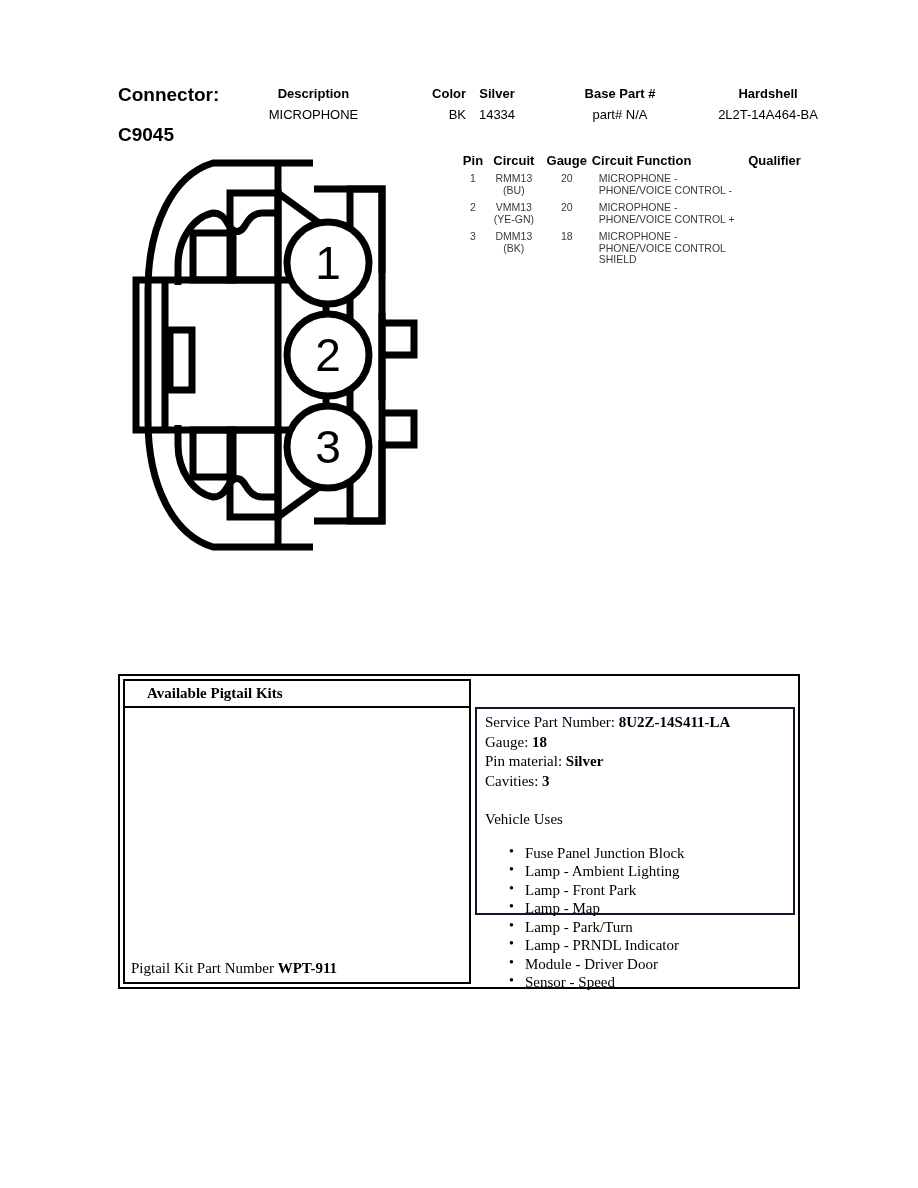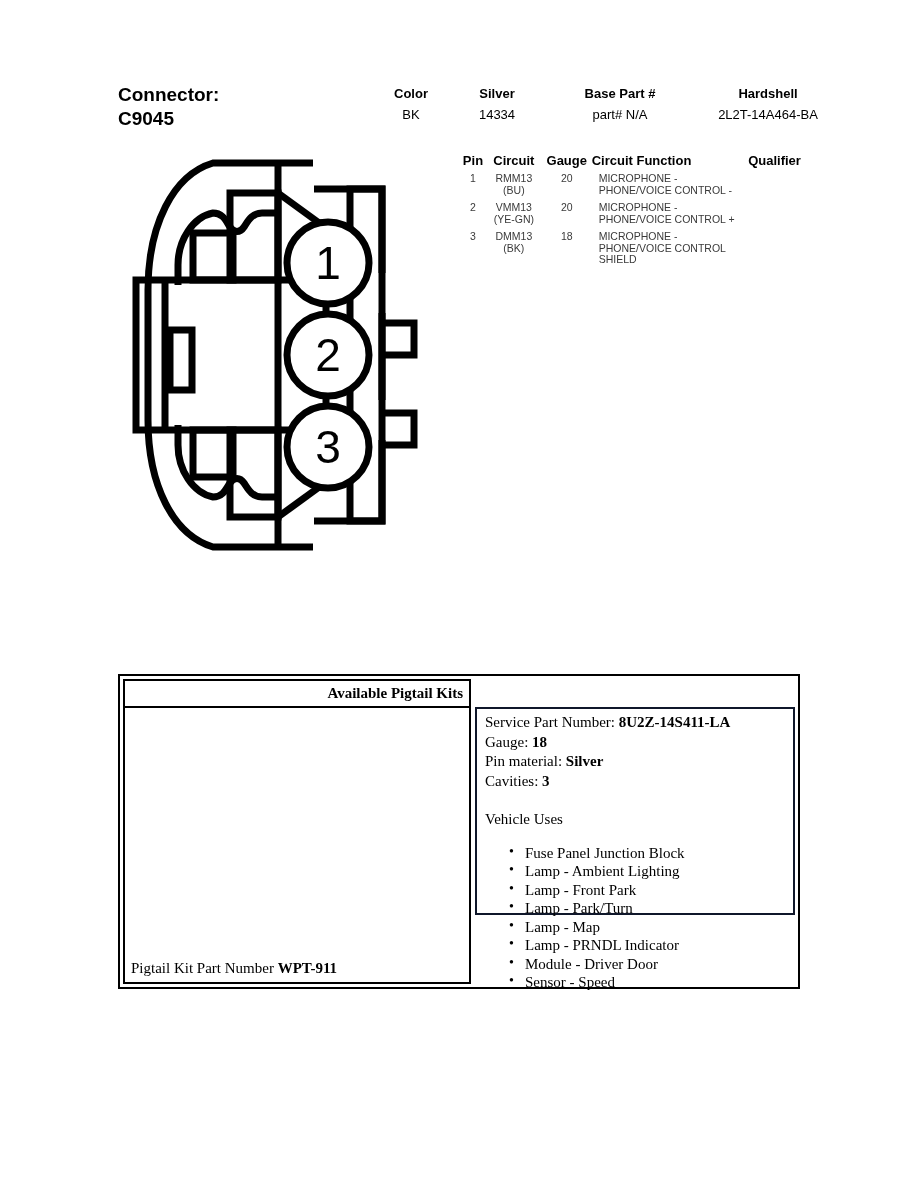--- a/index.html
+++ b/index.html
@@ -46,21 +46,21 @@
     font-size: 19px;
     font-weight: bold;
     line-height: 22px;
     text-align: left;
   }
   #connector-col .hdr-value {
     font-size: 19px;
     font-weight: bold;
     line-height: 22px;
     text-align: left;
-    margin-top: 2px;
+    margin-top: 18px;
   }
 
   
   #pin-table {
     position: absolute;
     left: 460px;
     top: 153px;
     width: 360px;
   }
   #pin-table table {
@@ -119,26 +119,25 @@
   }
   #pigtail-right-col {
     flex: 1 1 auto;
     position: relative;
     margin-left: 4px;
   }
 
   #pigtail-header-cell {
     border: 2px solid #000;
     box-sizing: border-box;
-    padding: 3px 6px;
+    padding: 3px 22px;
     font-family: "Liberation Serif", serif;
     font-weight: bold;
     font-size: 15px;
     line-height: 19px;
-    text-align: right;
   }
   #pigtail-left-body {
     border: 2px solid #000;
     border-top: none;
     box-sizing: border-box;
     height: 276px;
     position: relative;
     padding: 4px 6px;
   }
   #pigtail-kit-number {
@@ -188,22 +187,26 @@
 </style>
 </head>
 <body>
 
 <div id="header-block">
   <div class="hdr-col" id="connector-col" style="left:0px; top:0px; width:130px;">
     <div class="hdr-label">Connector:</div>
     <div class="hdr-value">C9045</div>
   </div>
 
-
-  <div class="hdr-col" style="left:238px; top:2px; width:110px;">
+  <div class="hdr-col" style="left:118px; top:2px; width:155px;">
+    <div class="hdr-label">Description</div>
+    <div class="hdr-value">MICROPHONE</div>
+  </div>
+
+  <div class="hdr-col" style="left:238px; top:2px; width:110px;text-align:right;">
     <div class="hdr-label">Color</div>
     <div class="hdr-value">BK</div>
   </div>
 
   <div class="hdr-col" style="left:300px; top:2px; width:158px;">
     <div class="hdr-label">Silver</div>
     <div class="hdr-value">14334</div>
   </div>
 
   <div class="hdr-col" style="left:412px; top:2px; width:180px;">
@@ -355,22 +358,22 @@
           <span>Cavities:</span>
           <b>3</b>
         </div>
 
         <div id="vehicle-uses-title">Vehicle Uses</div>
 
         <ul id="vehicle-uses-list">
           <li>Fuse Panel Junction Block</li>
           <li>Lamp - Ambient Lighting</li>
           <li>Lamp - Front Park</li>
+          <li>Lamp - Map</li>
           <li>Lamp - Park/Turn</li>
-          <li>Lamp - Map</li>
           <li>Lamp - PRNDL Indicator</li>
           <li>Module - Driver Door</li>
           <li>Sensor - Speed</li>
         </ul>
       </div>
     </div>
 
   </div>
 </div>
 

